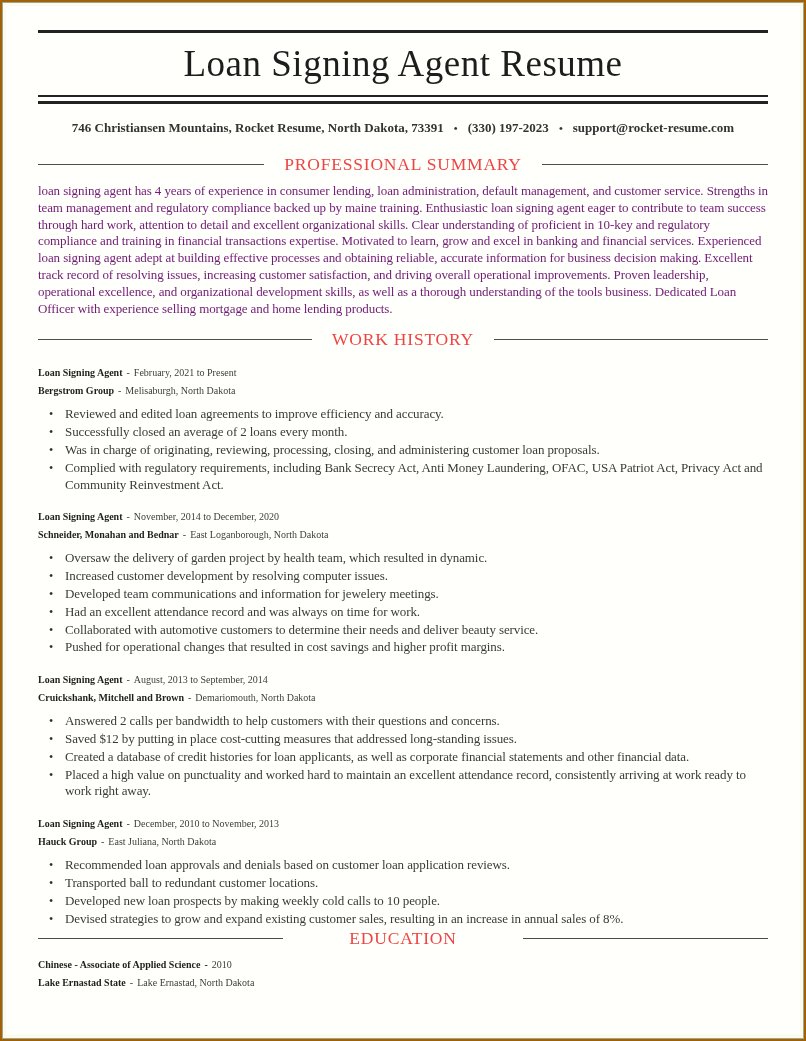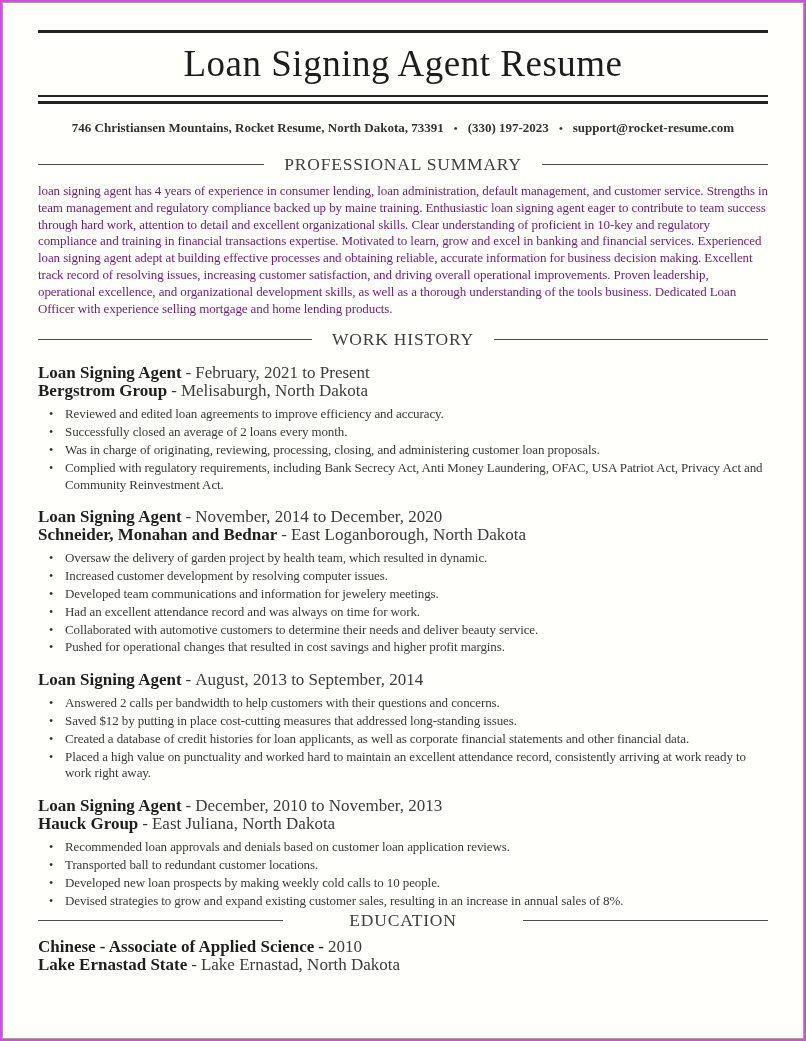--- a/index.html
+++ b/index.html
@@ -6,21 +6,21 @@
     margin: 0;
     padding: 0;
     background: #e9e9e2;
     font-family: "Liberation Serif", serif;
   }
   .frame-outer {
     width: 806px;
     height: 1041px;
     box-sizing: border-box;
     background: #fbfbef;
-    border: 2px solid #d946ef;
+    border: 2px solid #a16207;
     overflow: hidden;
   }
   .frame-inner {
     box-sizing: border-box;
     width: 100%;
     height: 100%;
     border: 1px solid #a5a58c;
     outline: 3px solid #fbfbef;
     outline-offset: -4px;
     background: #fffffb;
@@ -73,38 +73,38 @@
   }
   .sec-head .hline {
     flex: 1;
     border-top: 1.5px solid #4d4d4d;
     height: 0;
   }
   .sec-head .sec-title {
     padding: 0 20px;
     font-size: 17.5px;
     letter-spacing: 0.8px;
-    color: #404040;
+    color: #ef4444;
     white-space: nowrap;
   }
   .sec-head.work { margin-top: 12px; }
   .sec-head.edu  { margin-top: 0; gap: 46px; }
   
   .summary {
     margin: 8px 0 0 0;
     font-size: 13px;
     line-height: 16.8px;
     letter-spacing: -0.1px;
     color: #701a75;
   }
   
   .job { margin-top: 14px; }
   .job + .job { margin-top: 15px; }
   .job-line, .edu-line {
-    font-size: 17px;
+    font-size: 10px;
     line-height: 18px;
     color: #3c3c3c;
   }
   .b {
     font-weight: 700;
     color: #1f1f1f;
   }
   .dash { margin: 0 4px; }
   ul.bullets {
     list-style: none;
@@ -189,20 +189,23 @@
           <li>Had an excellent attendance record and was always on time for work.</li>
           <li>Collaborated with automotive customers to determine their needs and deliver beauty service.</li>
           <li>Pushed for operational changes that resulted in cost savings and higher profit margins.</li>
         </ul>
       </div>
 
       <div class="job">
         <div class="job-line">
           <span class="b">Loan Signing Agent</span><span class="dash">-</span><span>August, 2013 to September, 2014</span>
         </div>
+        <div class="job-line">
+          <span class="b">Cruickshank, Mitchell and Brown</span><span class="dash">-</span><span>Demariomouth, North Dakota</span>
+        </div>
         <ul class="bullets">
           <li>Answered 2 calls per bandwidth to help customers with their questions and concerns.</li>
           <li>Saved $12 by putting in place cost-cutting measures that addressed long-standing issues.</li>
           <li>Created a database of credit histories for loan applicants, as well as corporate financial statements and other financial data.</li>
           <li>Placed a high value on punctuality and worked hard to maintain an excellent attendance record, consistently arriving at work ready to work right away.</li>
         </ul>
       </div>
 
       <div class="job">
         <div class="job-line">

